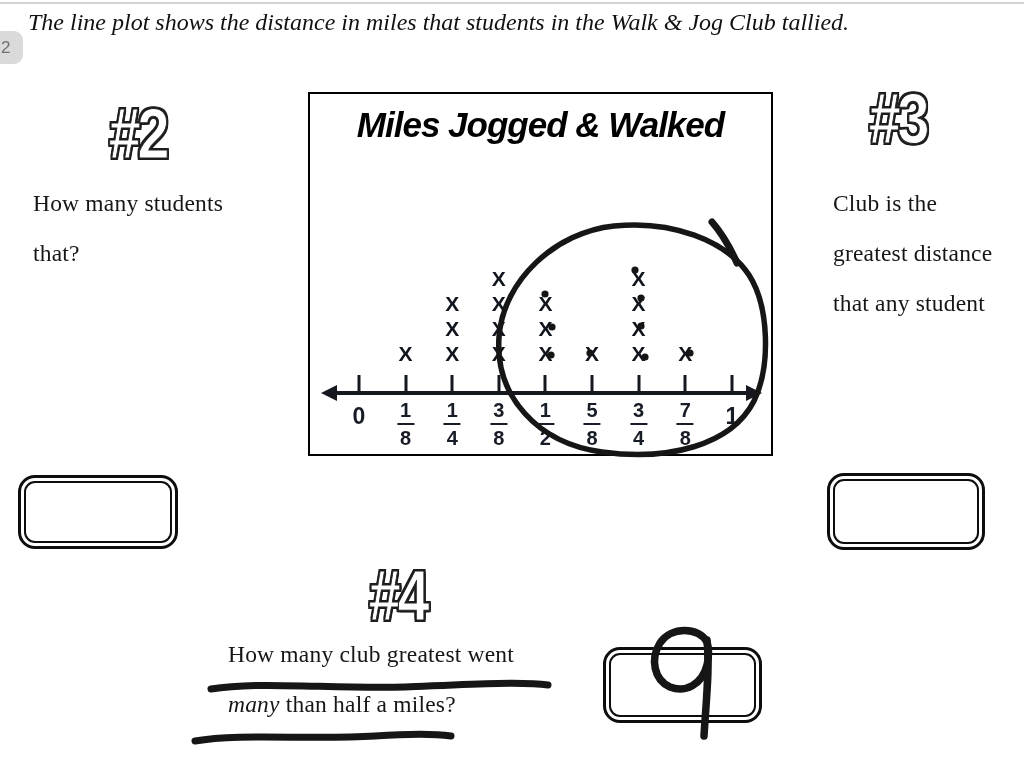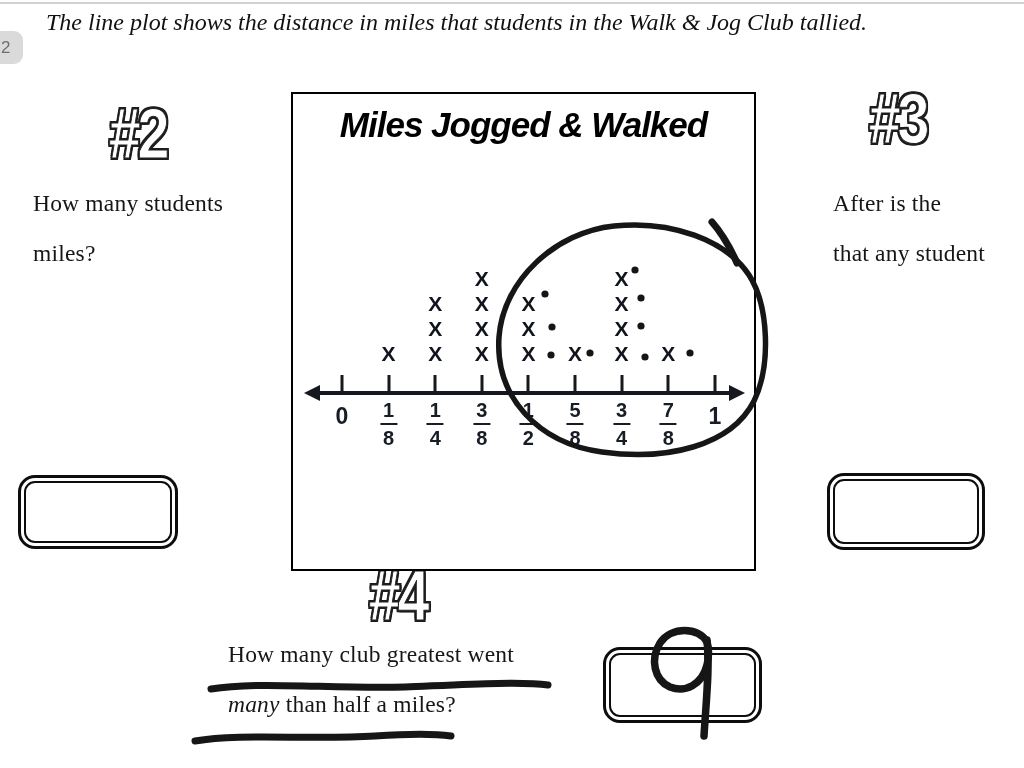--- a/index.html
+++ b/index.html
@@ -5,41 +5,41 @@
   html,body{margin:0;padding:0;background:#fff;}
   #page{position:relative;width:1024px;height:768px;background:#ffffff;overflow:hidden;
         font-family:"Liberation Serif",serif;color:#141414;}
 
   
   .top-rule{position:absolute;top:2px;left:0;width:1024px;height:2px;background:#d2d2d2;}
   .page-tab{position:absolute;top:31px;left:-11px;width:34px;height:33px;background:#dadada;
             border-radius:9px;display:flex;align-items:center;cursor:pointer;}
   .page-tab span{padding-left:12px;font-family:"Liberation Sans",sans-serif;font-size:17px;color:#6f6f6f;}
 
-  .instruction{position:absolute;top:5px;left:0;width:913px;text-align:center;
-               font-style:italic;font-size:24px;line-height:34px;color:#111;}
+  .instruction{position:absolute;top:5px;left:0;width:913px;
+               font-style:italic;font-size:24px;line-height:34px;color:#111;padding-left:28px;}
 
   
   .qnum{position:absolute;font-family:"Liberation Sans",sans-serif;font-weight:bold;font-size:70px;
         line-height:1;letter-spacing:-4px;color:#fff;text-align:center;transform:scaleX(.82);
         -webkit-text-stroke:1px #222;
         text-shadow:-2px -2px 0 #1c1c1c,2px -2px 0 #1c1c1c,-2px 2px 0 #1c1c1c,2px 2px 0 #1c1c1c,
                     -2px 0 0 #1c1c1c,2px 0 0 #1c1c1c,0 -2px 0 #1c1c1c,0 2px 0 #1c1c1c;}
   .q2-num{left:30px;top:99px;width:215px;}
   .q3-num{left:790px;top:84px;width:215px;}
   .q4-num{left:290px;top:561px;width:215px;}
 
   .q-text{position:absolute;font-size:23.5px;line-height:50px;color:#161616;letter-spacing:.2px;}
   .q2-text{left:33px;top:178px;font-family:Liberation Serif, serif;}
   .q3-text{left:833px;top:178px;}
   .q4-text{left:228px;top:629px;}
   .ital{font-style:italic;}
 
   
-  .plot-box{position:absolute;left:291px;top:92px;width:465px;height:479px;background:#fff;
+  .plot-box{position:absolute;left:308px;top:92px;width:465px;height:364px;background:#fff;
             border:2.5px solid #000;box-sizing:border-box;}
   .plot-title{margin-top:6px;text-align:center;font-family:"Liberation Sans",sans-serif;
               font-weight:bold;font-style:italic;font-size:35px;line-height:49px;color:#000;
               letter-spacing:-1px;}
   .plot-canvas{position:absolute;left:0;top:0;right:0;bottom:0;}
 
   .axis-bar{position:absolute;left:24px;top:297px;width:414px;height:3.5px;background:#15181e;}
   .arrow{position:absolute;width:0;height:0;border-top:8px solid transparent;border-bottom:8px solid transparent;}
   .arrow-left{left:11px;top:291px;border-right:16px solid #15181e;}
   .arrow-right{left:436px;top:291px;border-left:16px solid #15181e;}
@@ -76,26 +76,27 @@
 
   <div class="page-tab">
     <span>2</span>
   </div>
 
   <div class="instruction">The line plot shows the distance in miles that students in the Walk &amp; Jog Club tallied.</div>
 
   <div class="qnum q2-num">#2</div>
   <div class="q-text q2-text">
     <div>How many students</div>
-    <div>miles?</div>
+    <div>that?</div>
   </div>
 
   <div class="qnum q3-num">#3</div>
   <div class="q-text q3-text">
-    <div>After is the</div>
+    <div>Club is the</div>
+    <div>greatest distance</div>
     <div>that any student</div>
   </div>
 
   <div class="qnum q4-num">#4</div>
   <div class="q-text q4-text">
     <div>How many club greatest went</div>
     <div><span class="ital">many</span><span> than half a miles?</span></div>
   </div>
 
   <div class="plot-box">

